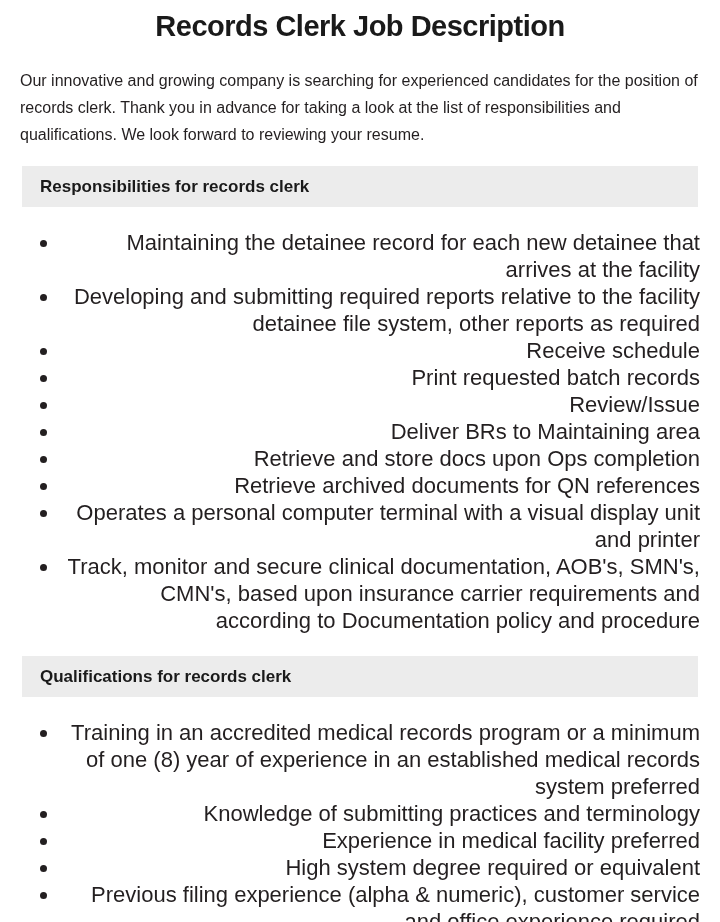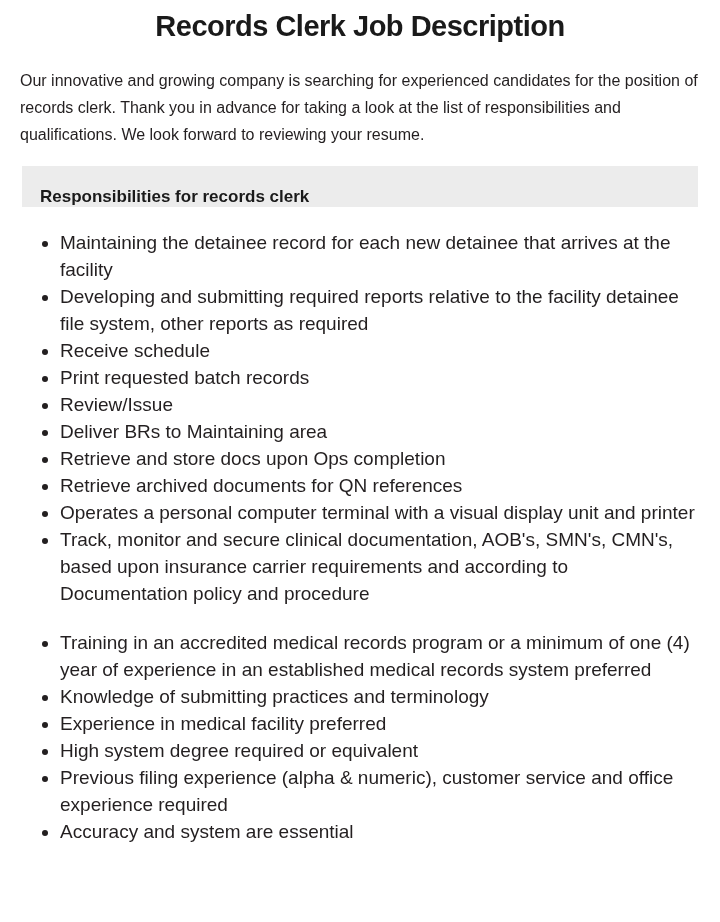--- a/index.html
+++ b/index.html
@@ -25,38 +25,39 @@
   .intro {
     font-size: 16px;
     line-height: 27px;
     margin: 0 20px 18px 20px;
     max-width: 680px;
   }
   .section-header {
     margin: 12px 22px 0 22px;
     height: 41px;
     display: flex;
-    align-items: flex-end;
+    align-items: center;
     padding-left: 18px;
     background: #ececec;
   }
   .section-header span {
     font-size: 17px;
     font-weight: bold;
     color: #1a1a1a;
   }
   ul.items {
     margin: 22px 20px 22px 20px;
     padding-left: 40px;
     list-style-type: disc;
   }
   ul.items li {
-    font-size: 19px;
+    font-size: 22px;
     line-height: 27px;
     max-width: 640px;
+    text-align: right;
   }
 </style>
 </head>
 <body>
 
 <div class="page">
 
   <h1 class="doc-title">Records Clerk Job Description</h1>
 
   <p class="intro">Our innovative and growing company is searching for experienced candidates for the position of records clerk. Thank you in advance for taking a look at the list of responsibilities and qualifications. We look forward to reviewing your resume.</p>
@@ -71,23 +72,26 @@
       <li>Receive schedule</li>
       <li>Print requested batch records</li>
       <li>Review/Issue</li>
       <li>Deliver BRs to Maintaining area</li>
       <li>Retrieve and store docs upon Ops completion</li>
       <li>Retrieve archived documents for QN references</li>
       <li>Operates a personal computer terminal with a visual display unit and printer</li>
       <li>Track, monitor and secure clinical documentation, AOB's, SMN's, CMN's, based upon insurance carrier requirements and according to Documentation policy and procedure</li>
     </ul>
 
+  <div class="section-header">
+    <span>Qualifications for records clerk</span>
+  </div>
 
   <ul class="items">
-      <li>Training in an accredited medical records program or a minimum of one (4) year of experience in an established medical records system preferred</li>
+      <li>Training in an accredited medical records program or a minimum of one (8) year of experience in an established medical records system preferred</li>
       <li>Knowledge of submitting practices and terminology</li>
       <li>Experience in medical facility preferred</li>
       <li>High system degree required or equivalent</li>
       <li>Previous filing experience (alpha &amp; numeric), customer service and office experience required</li>
       <li>Accuracy and system are essential</li>
     </ul>
 
 </div>
 
 </body></html>

